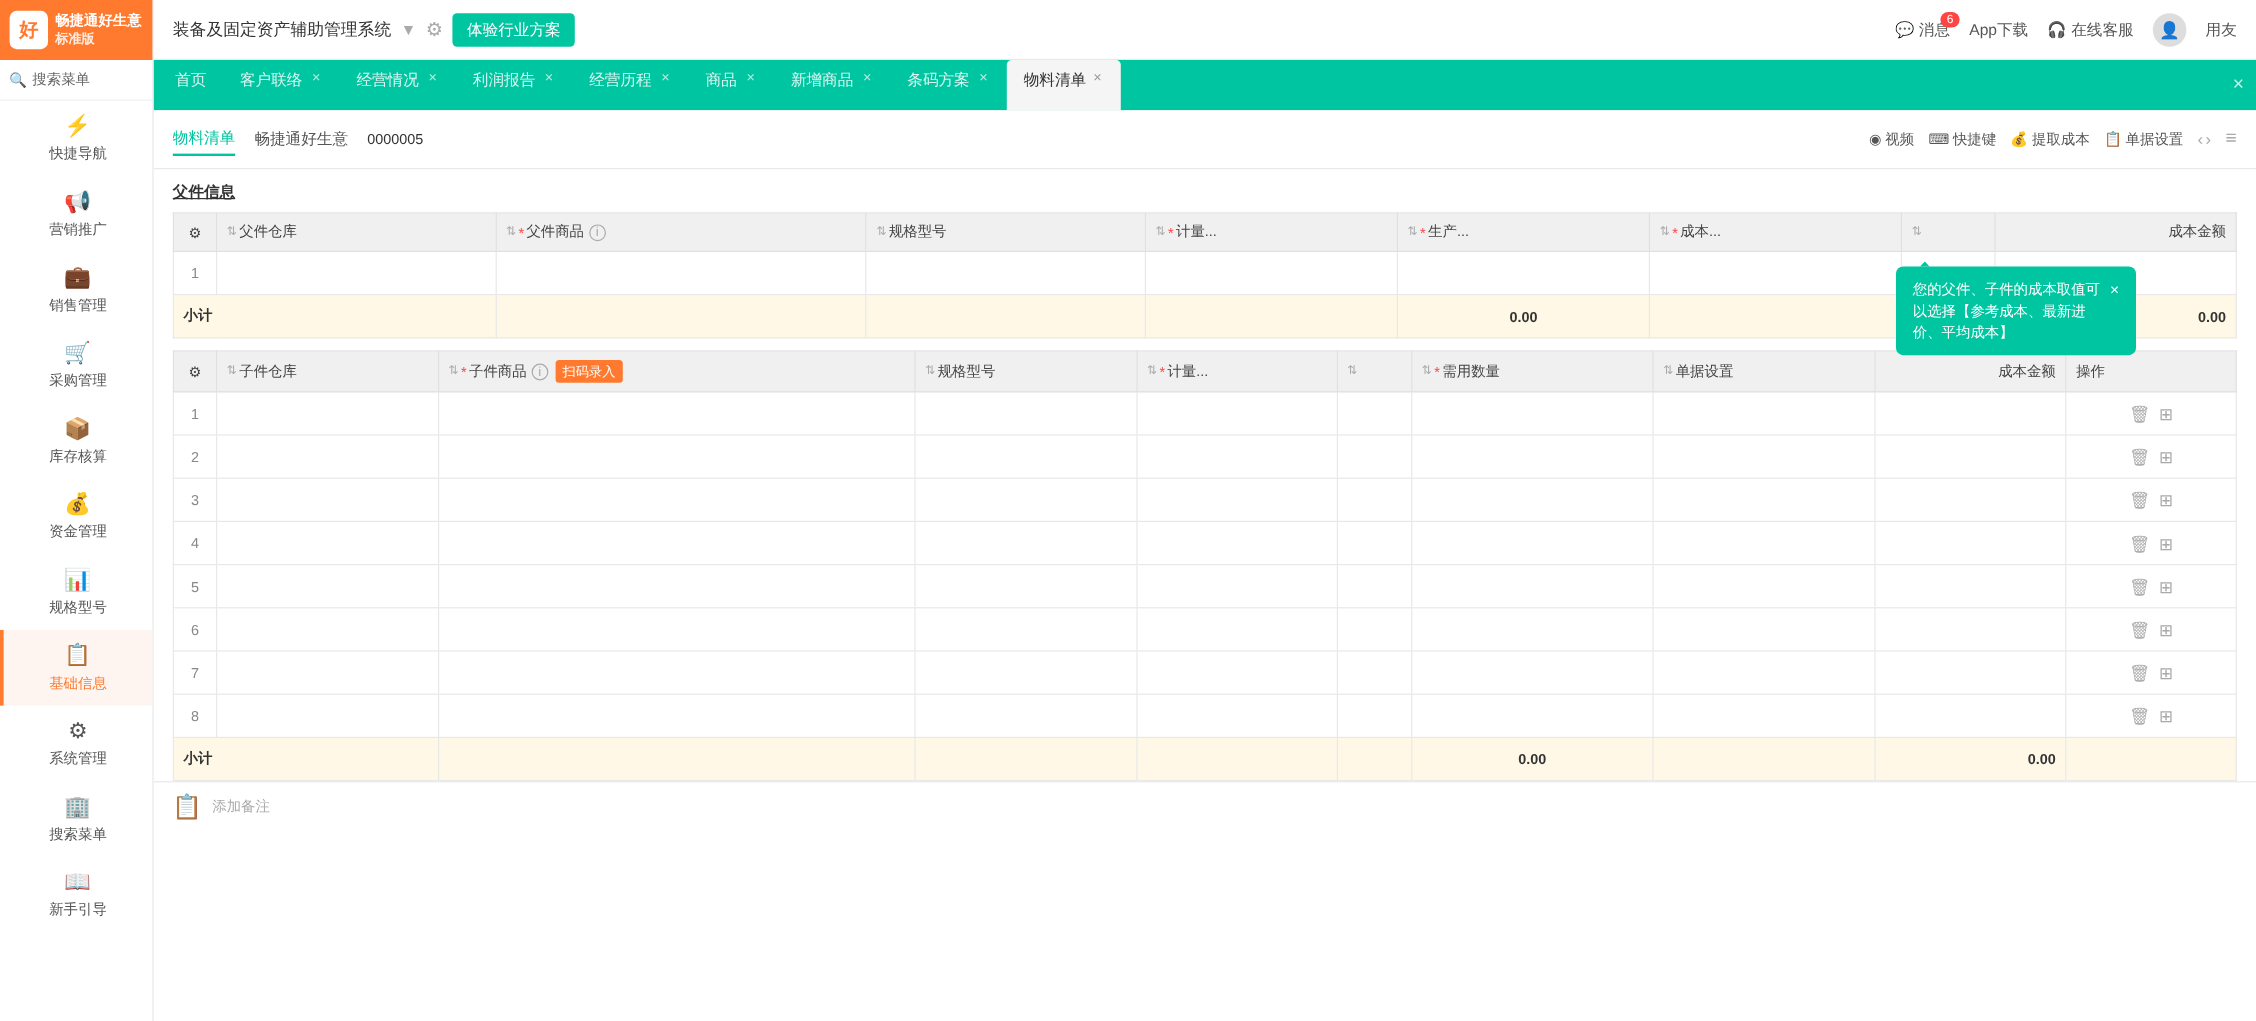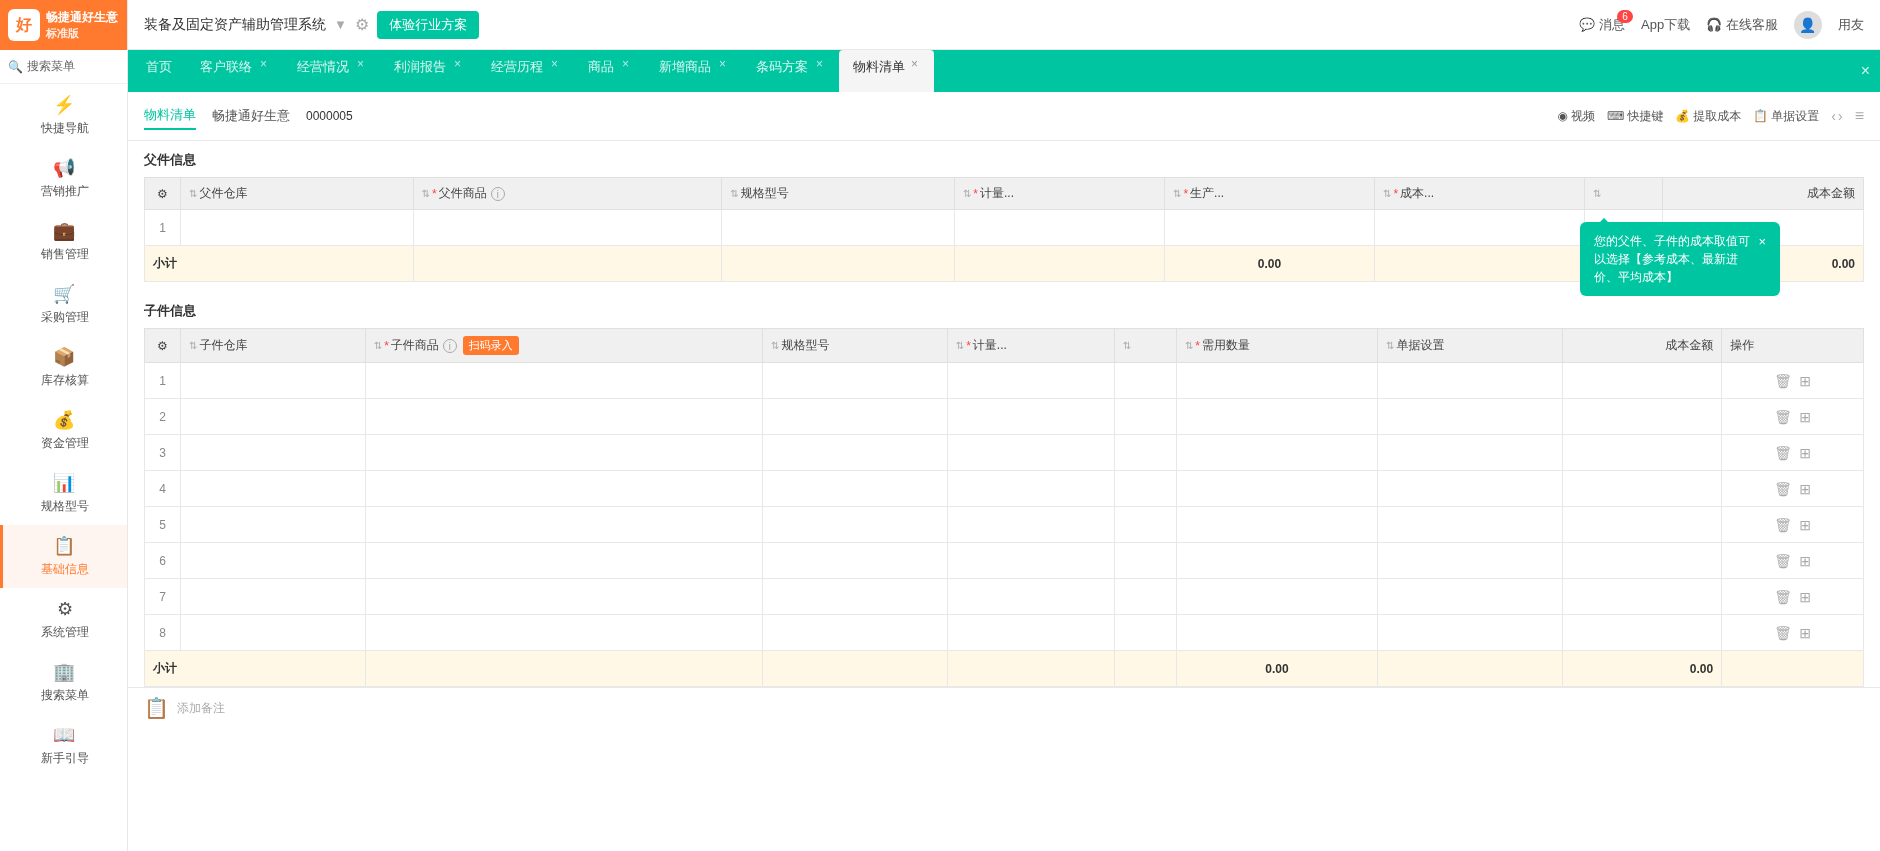--- a/index.html
+++ b/index.html
@@ -186,20 +186,21 @@
     .sub-header-right .item { display: flex; align-items: center; gap: 3px; cursor: pointer; }
     .sub-form-code { font-size: 12px; color: #333; }
 
     
     .section { padding: 0 16px; }
     .section-title {
       font-size: 13px;
       font-weight: bold;
       color: #333;
       padding: 10px 0 8px 0;
+      text-decoration: underline;
     }
 
     
     .data-table {
       width: 100%;
       border-collapse: collapse;
       font-size: 12px;
     }
     .data-table th {
       background: #f0f0f0;
@@ -540,21 +541,20 @@
               <td style="text-align:center;">0.00</td>
               <td></td>
               <td></td>
               <td style="text-align:right;">0.00</td>
             </tr>
           </tbody>
         </table>
       </div>
 
       <div class="section" style="margin-top:10px;">
-        <div class="section-title">子件信息</div>
         <table class="data-table">
           <thead>
             <tr>
               <th class="settings-col">
                 <span>⚙</span>
               </th>
               <th>
                 <div class="col-header">
                   <span class="sort-icon">⇅</span>
                   <span>子件仓库</span>

